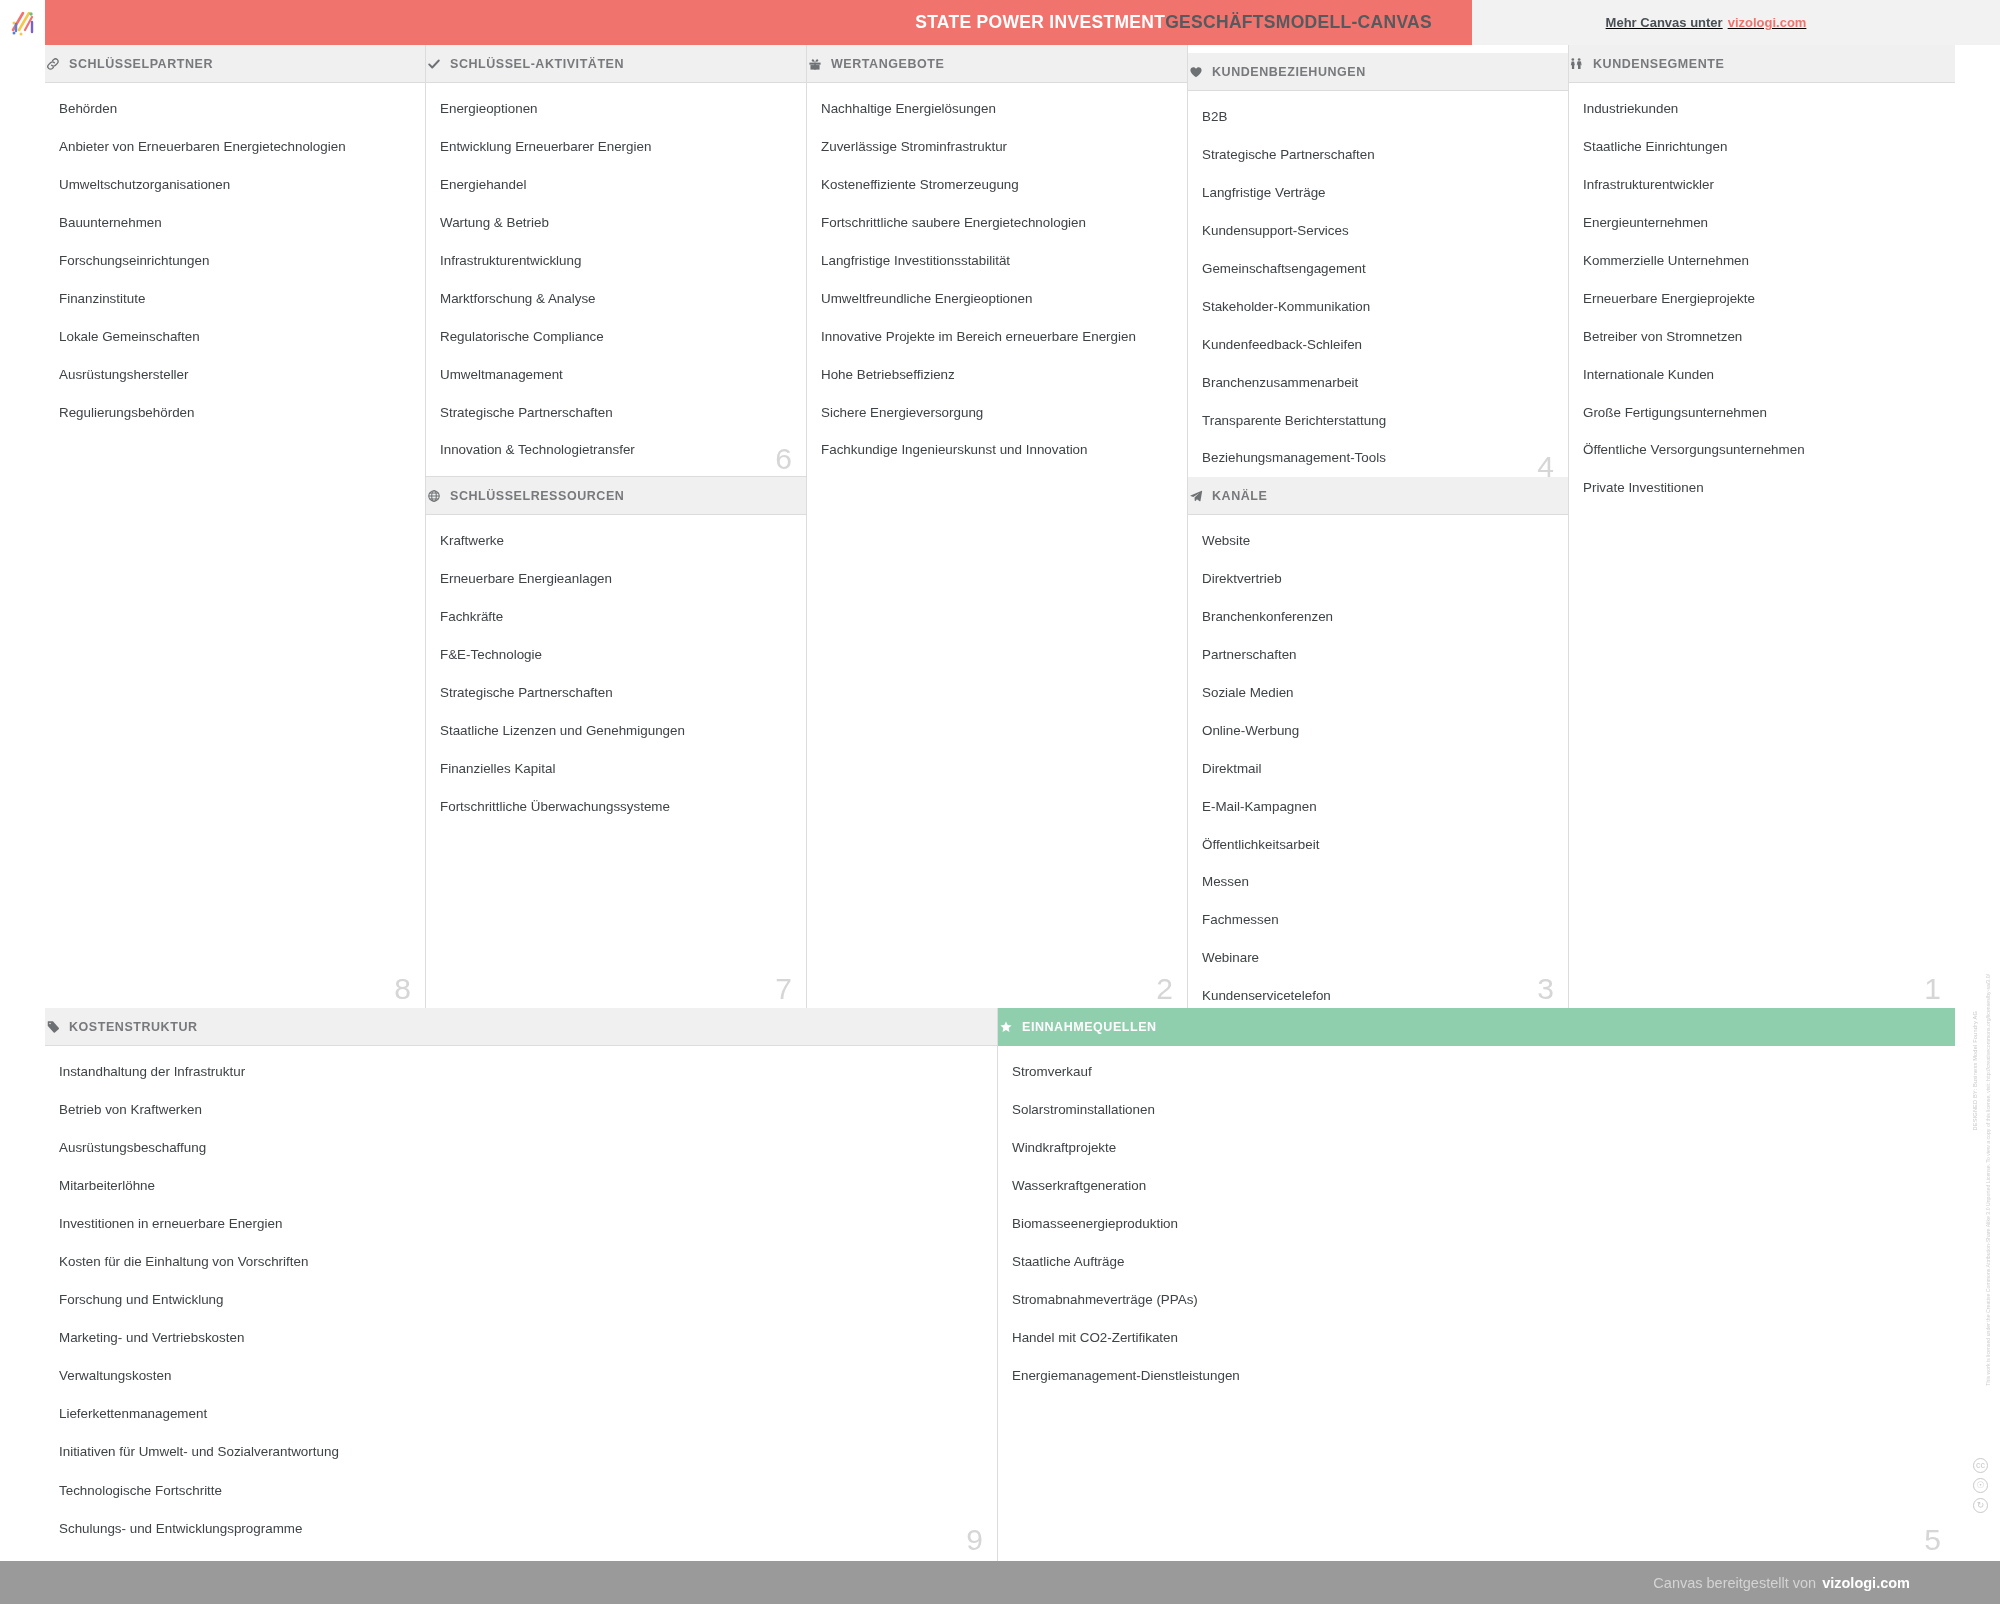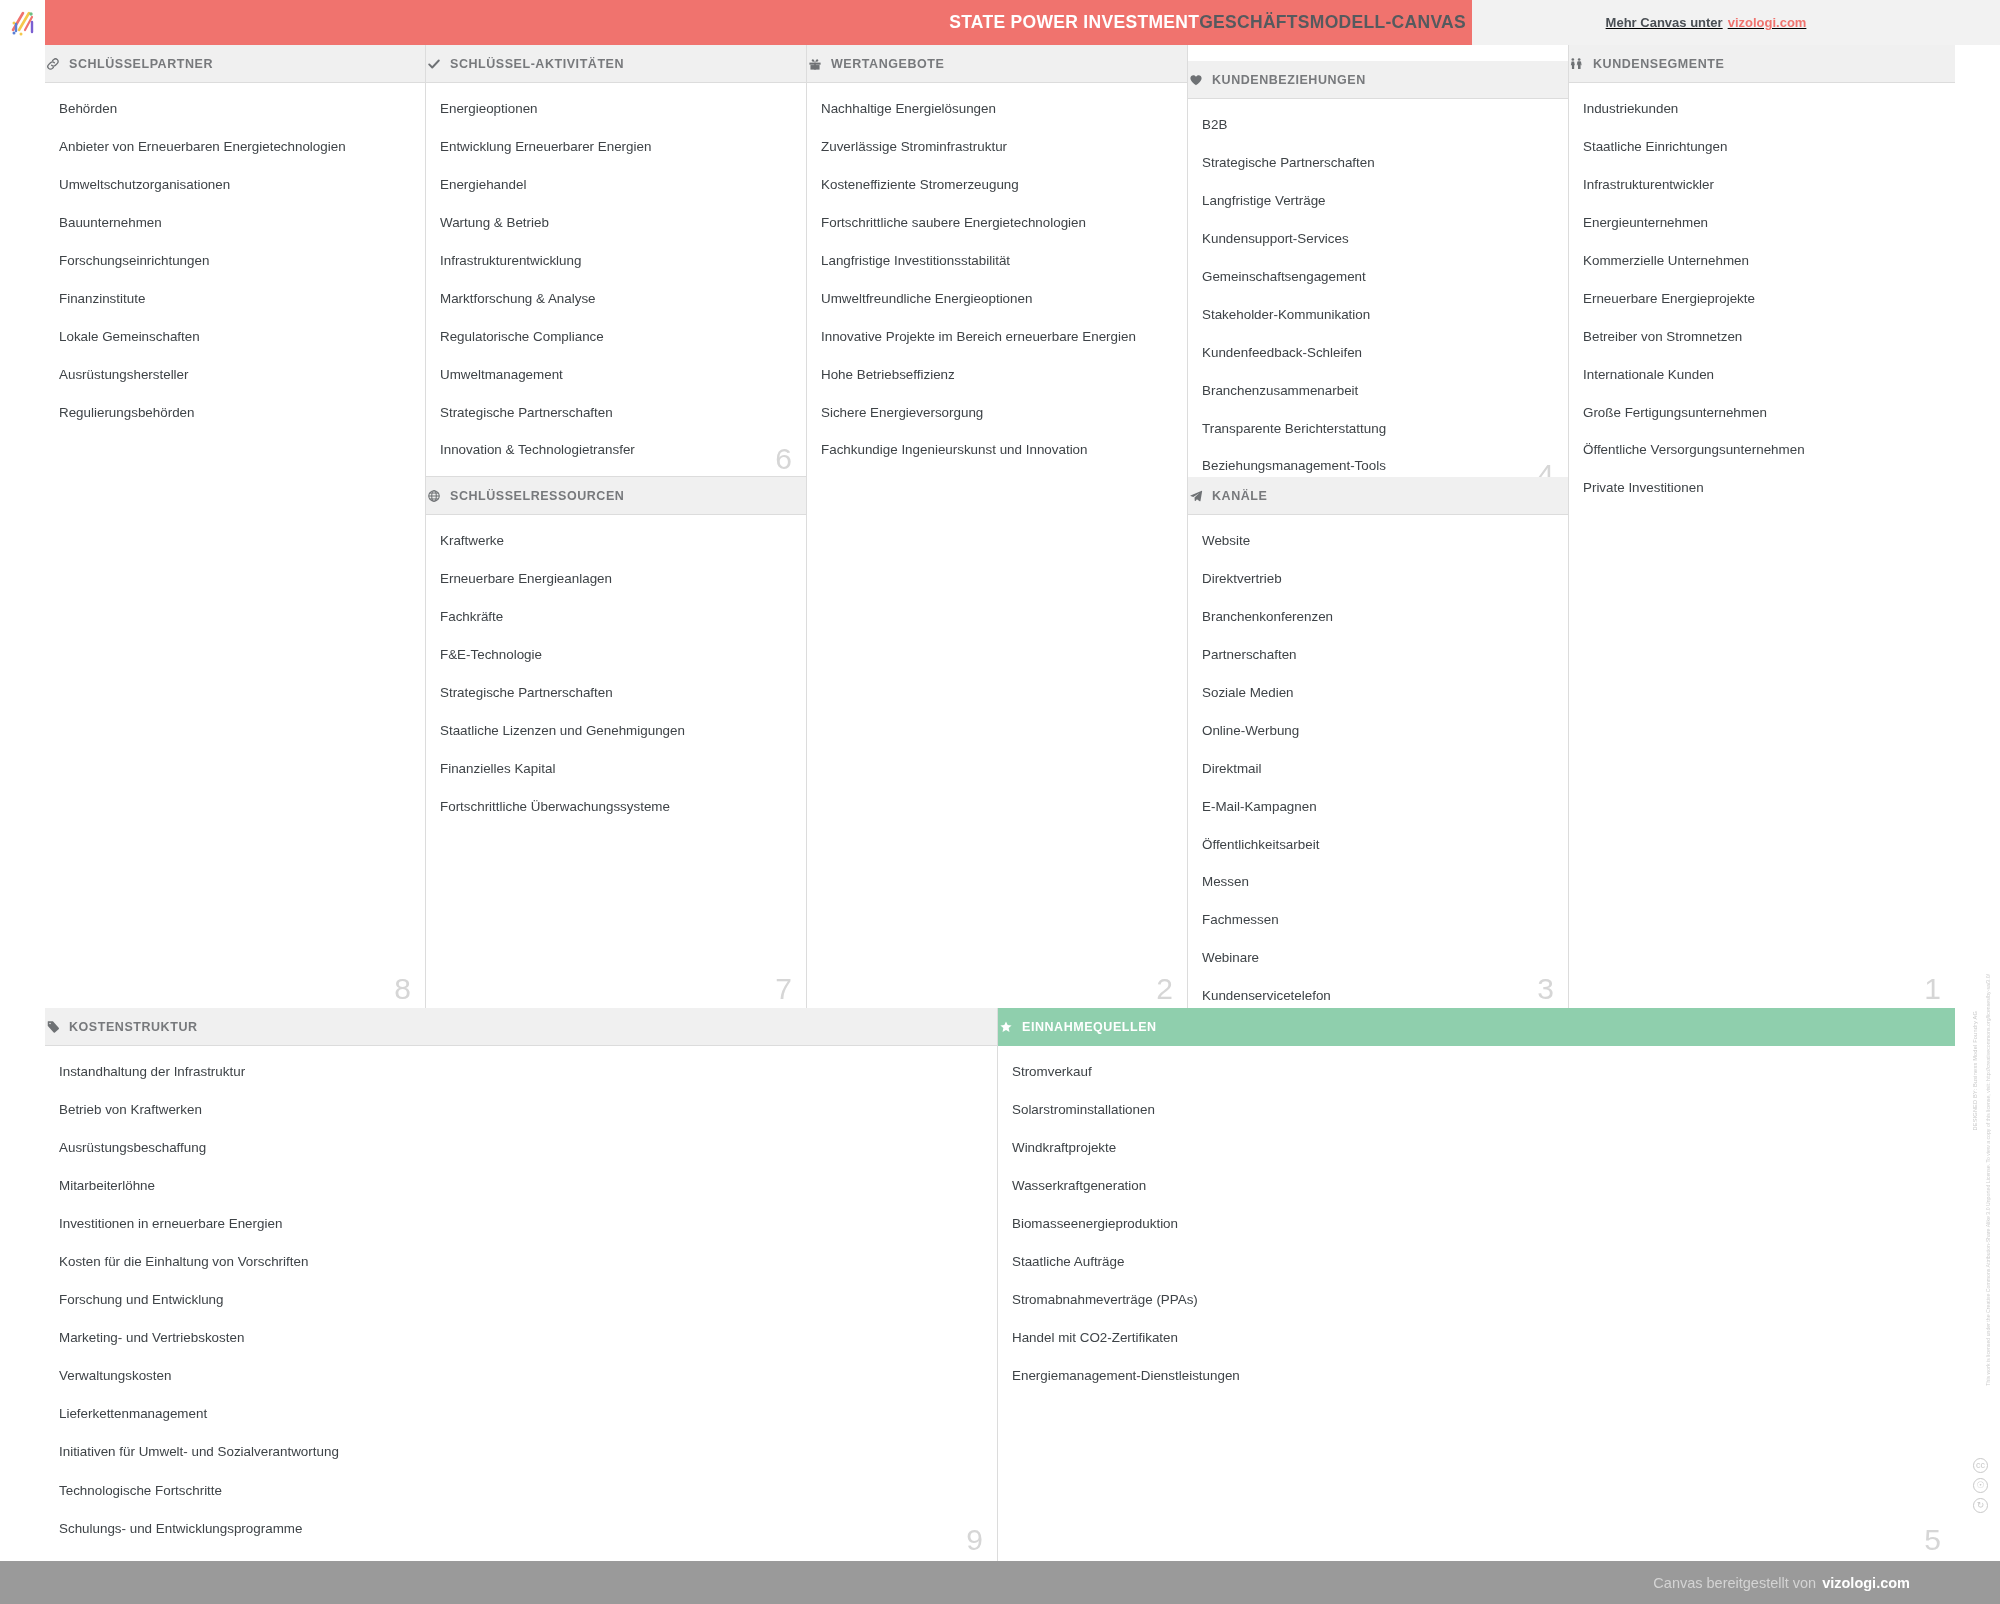--- a/index.html
+++ b/index.html
@@ -39,21 +39,21 @@
   }
   .header-band {
     position: absolute;
     left: 45px; top: 0;
     width: 1427px;
     height: 45px;
     background: #f0736e;
     display: flex;
     align-items: center;
     justify-content: flex-end;
-    padding-right: 6px;
+    padding-right: 40px;
   }
   .header-title {
     font-size: 17.5px;
     font-weight: bold;
     letter-spacing: 0.3px;
     white-space: nowrap;
   }
   .header-title .brand { color: #ffffff; }
   .header-title .sub { color: #555a5e; }
 
@@ -399,21 +399,21 @@
             <div class="item">Innovative Projekte im Bereich erneuerbare Energien</div>
             <div class="item">Hohe Betriebseffizienz</div>
             <div class="item">Sichere Energieversorgung</div>
             <div class="item">Fachkundige Ingenieurskunst und Innovation</div>
           </div>
         <div class="corner-num">2</div>
       </div>
     </div>
 
     <div class="col" style="left:1143px; width:381px; height:963px;">
-      <div class="block" style="top:16px; height:432px; border-bottom:1px solid #dcdcdc;">
+      <div class="block" style="top:8px; height:432px; border-bottom:1px solid #dcdcdc;">
         <div class="block-head">
           <span class="ico">
             <svg width="14" height="14" viewBox="0 0 16 16" fill="currentColor">
               <path d="M8 14S1.6 10.2 1.6 6.1C1.6 3.9 3.2 2.5 5 2.5c1.3 0 2.4.7 3 1.8.6-1.1 1.7-1.8 3-1.8 1.8 0 3.4 1.4 3.4 3.6C14.4 10.2 8 14 8 14z"></path>
             </svg>
           </span>
           <span class="block-title">KUNDENBEZIEHUNGEN</span>
         </div>
         <div class="block-body">
             <div class="item">B2B</div>

